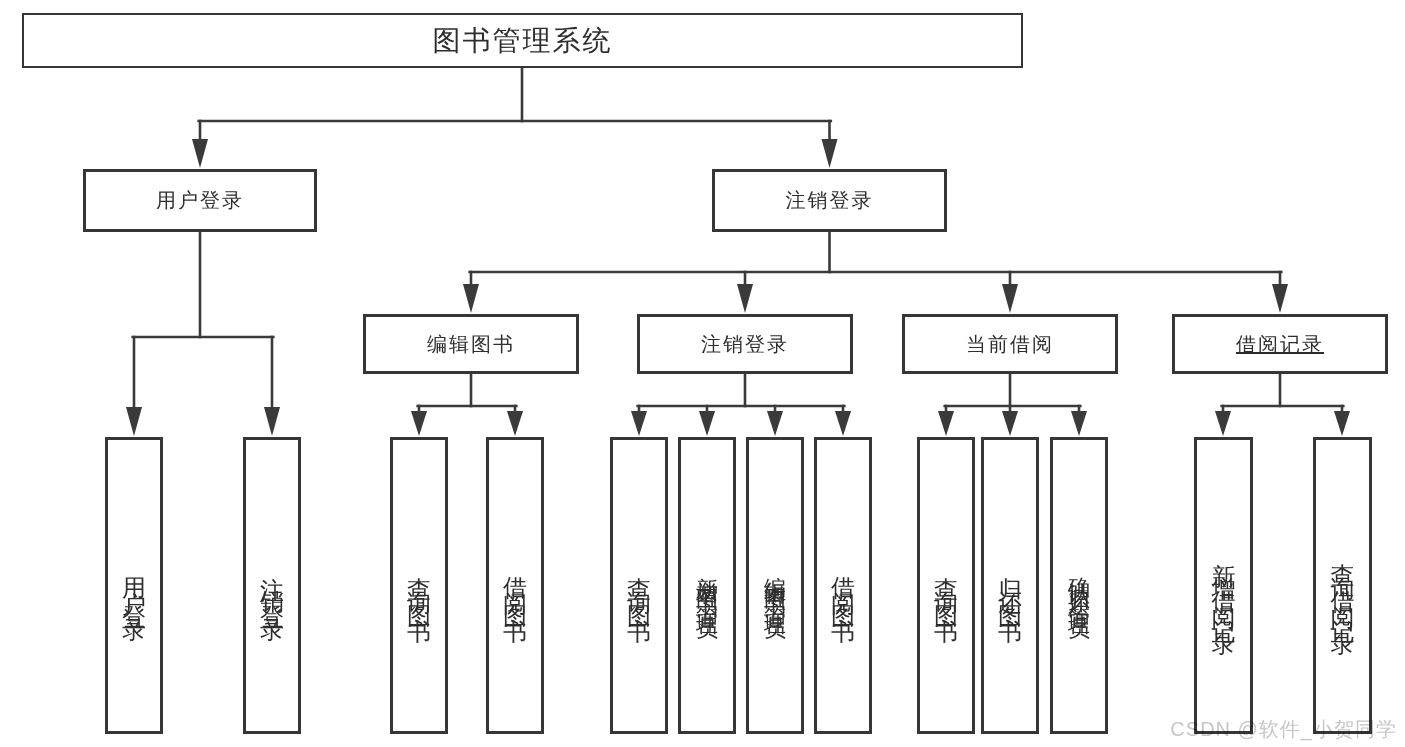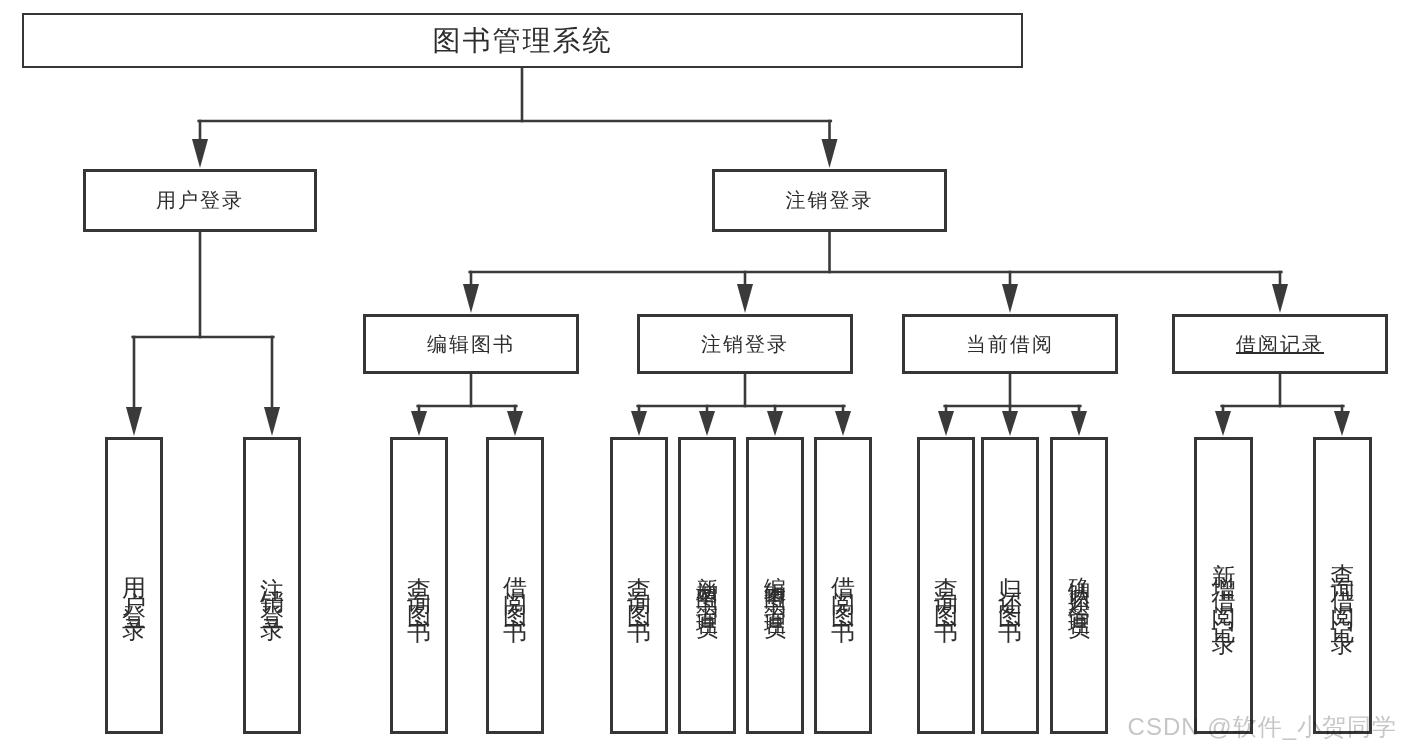--- a/index.html
+++ b/index.html
@@ -35,21 +35,21 @@
     writing-mode:vertical-rl;
     text-orientation:mixed;
     font-size:24px;
     letter-spacing:14px;
     line-height:1;
   }
   .vbox.tight{font-size:22px;letter-spacing:6px;}
   .watermark{
     position:absolute;
     right:8px;bottom:4px;
-    font-size:24px;
+    font-size:20px;
     letter-spacing:1px;
     color:var(--watermark);
     mix-blend-mode:multiply;
     white-space:nowrap;
   }
 </style>
 </head>
 <body>
 
 <div class="canvas">

